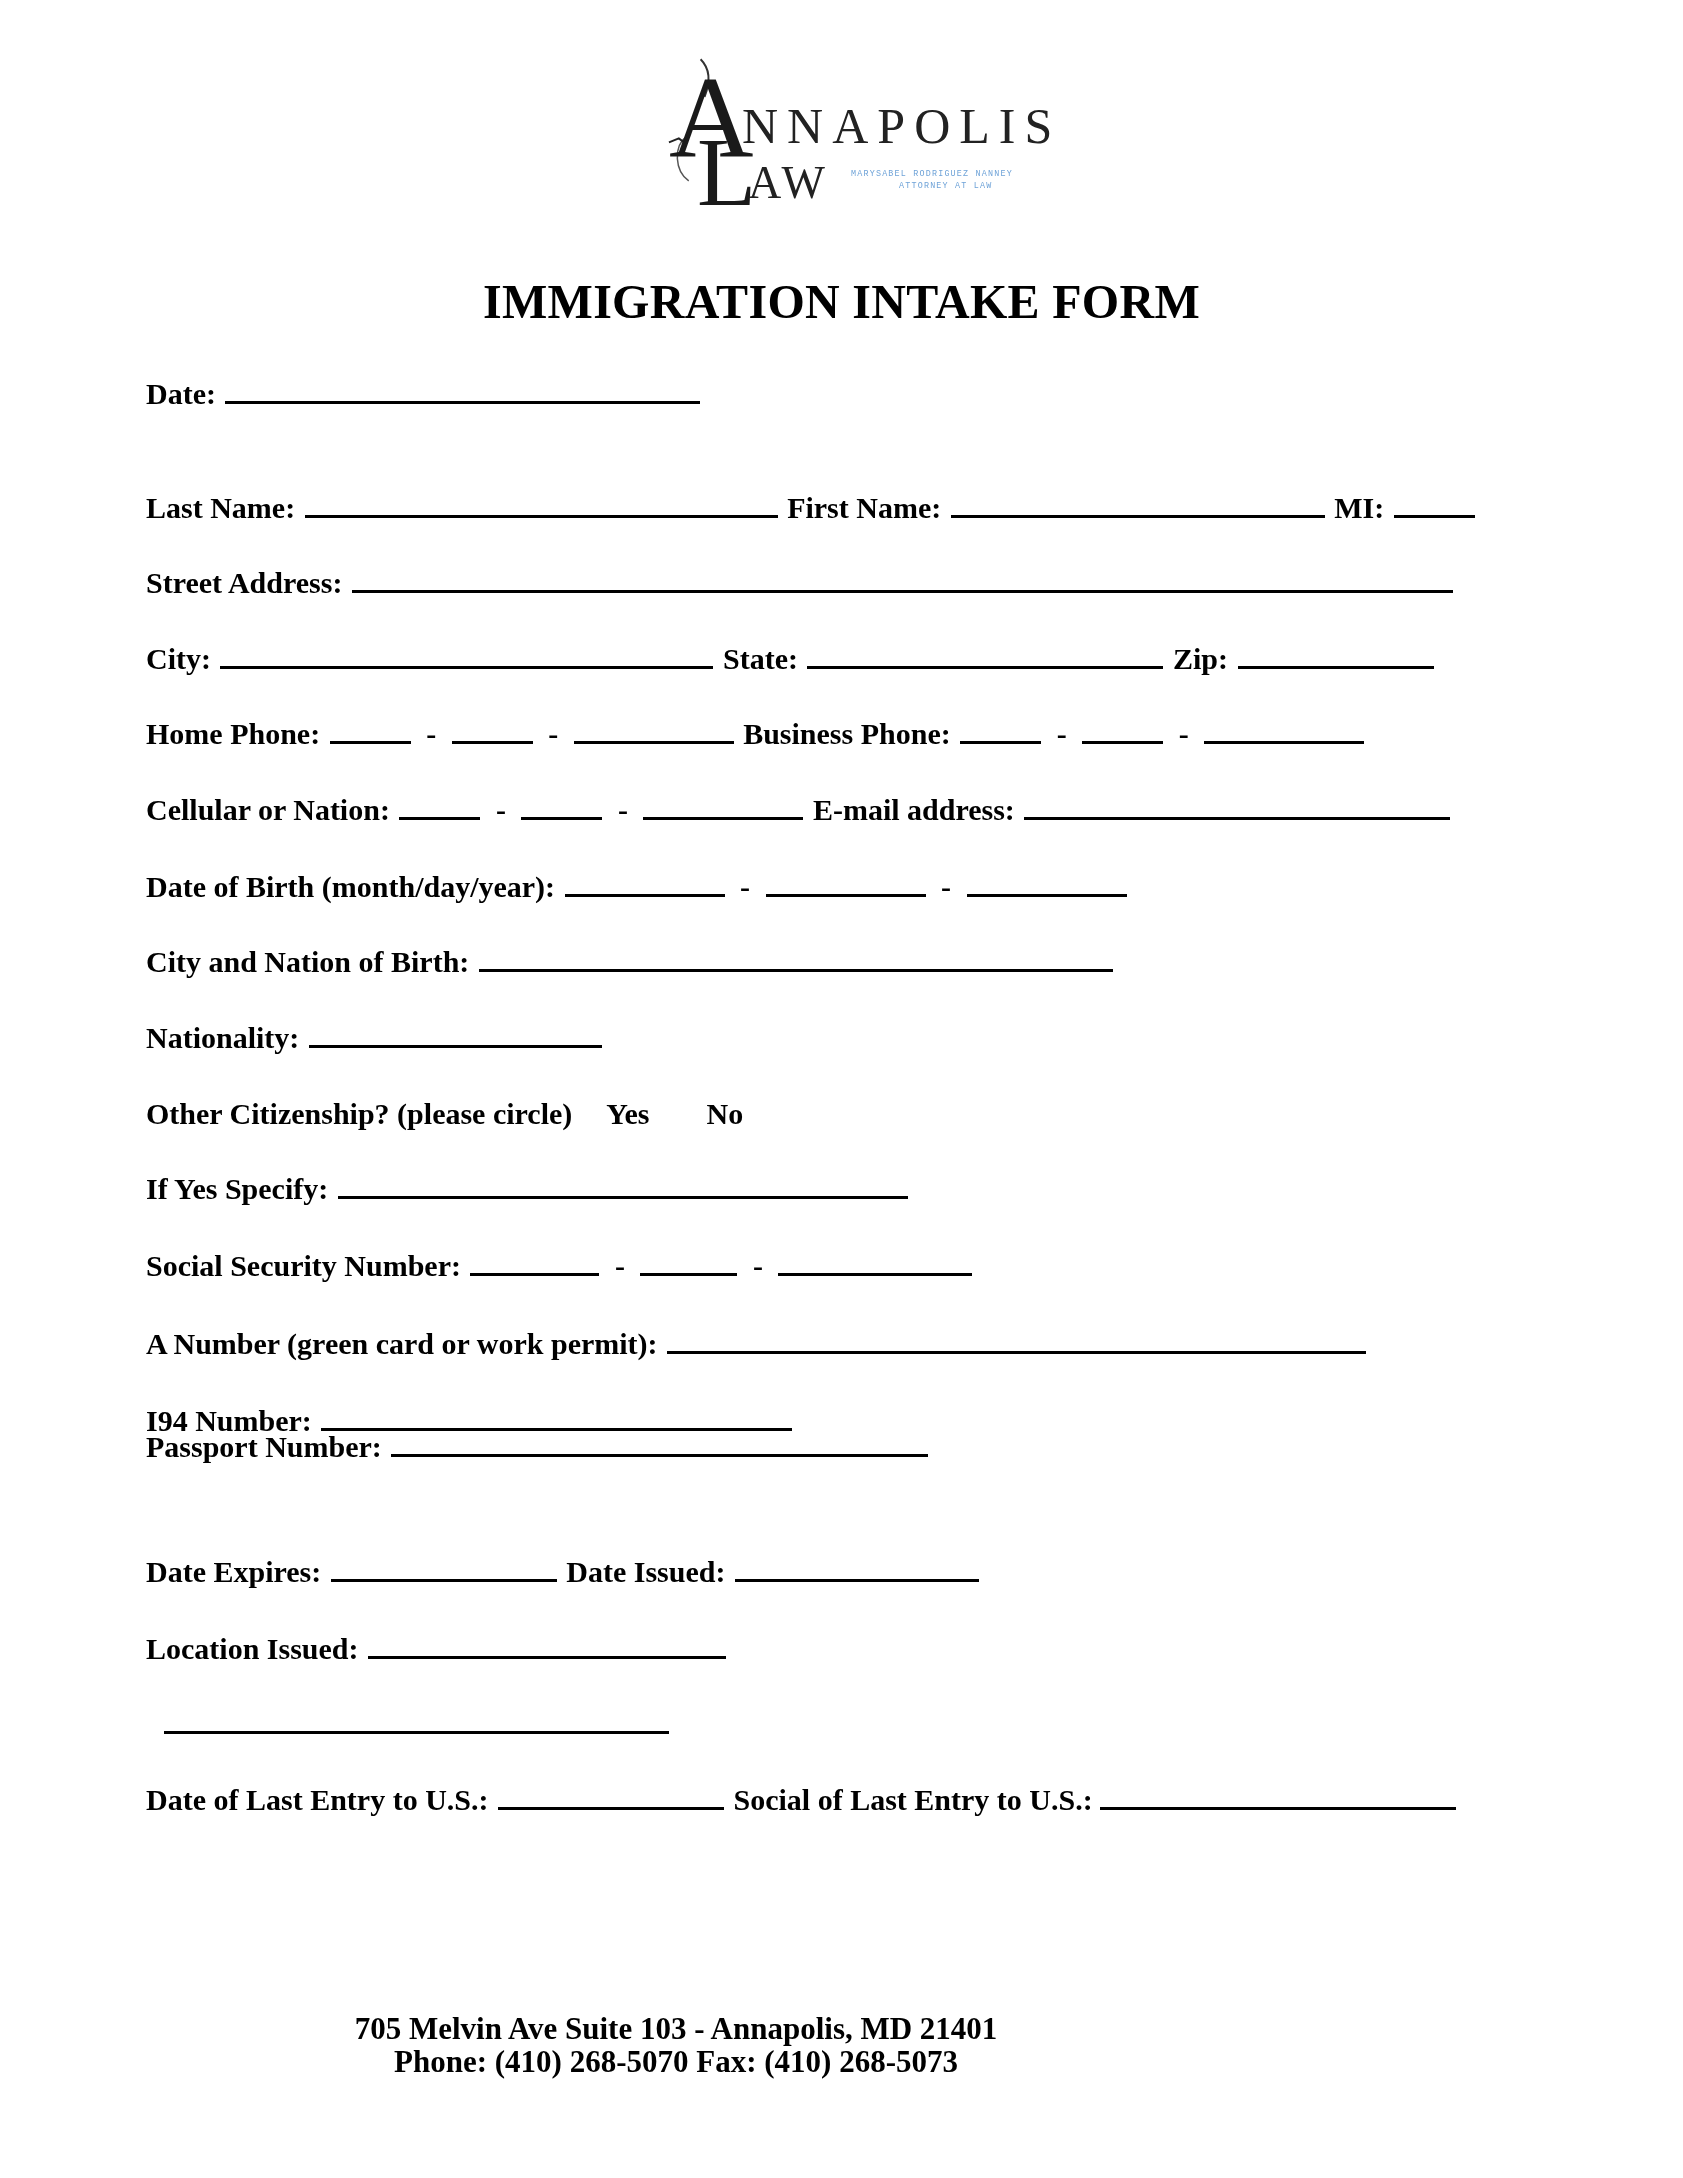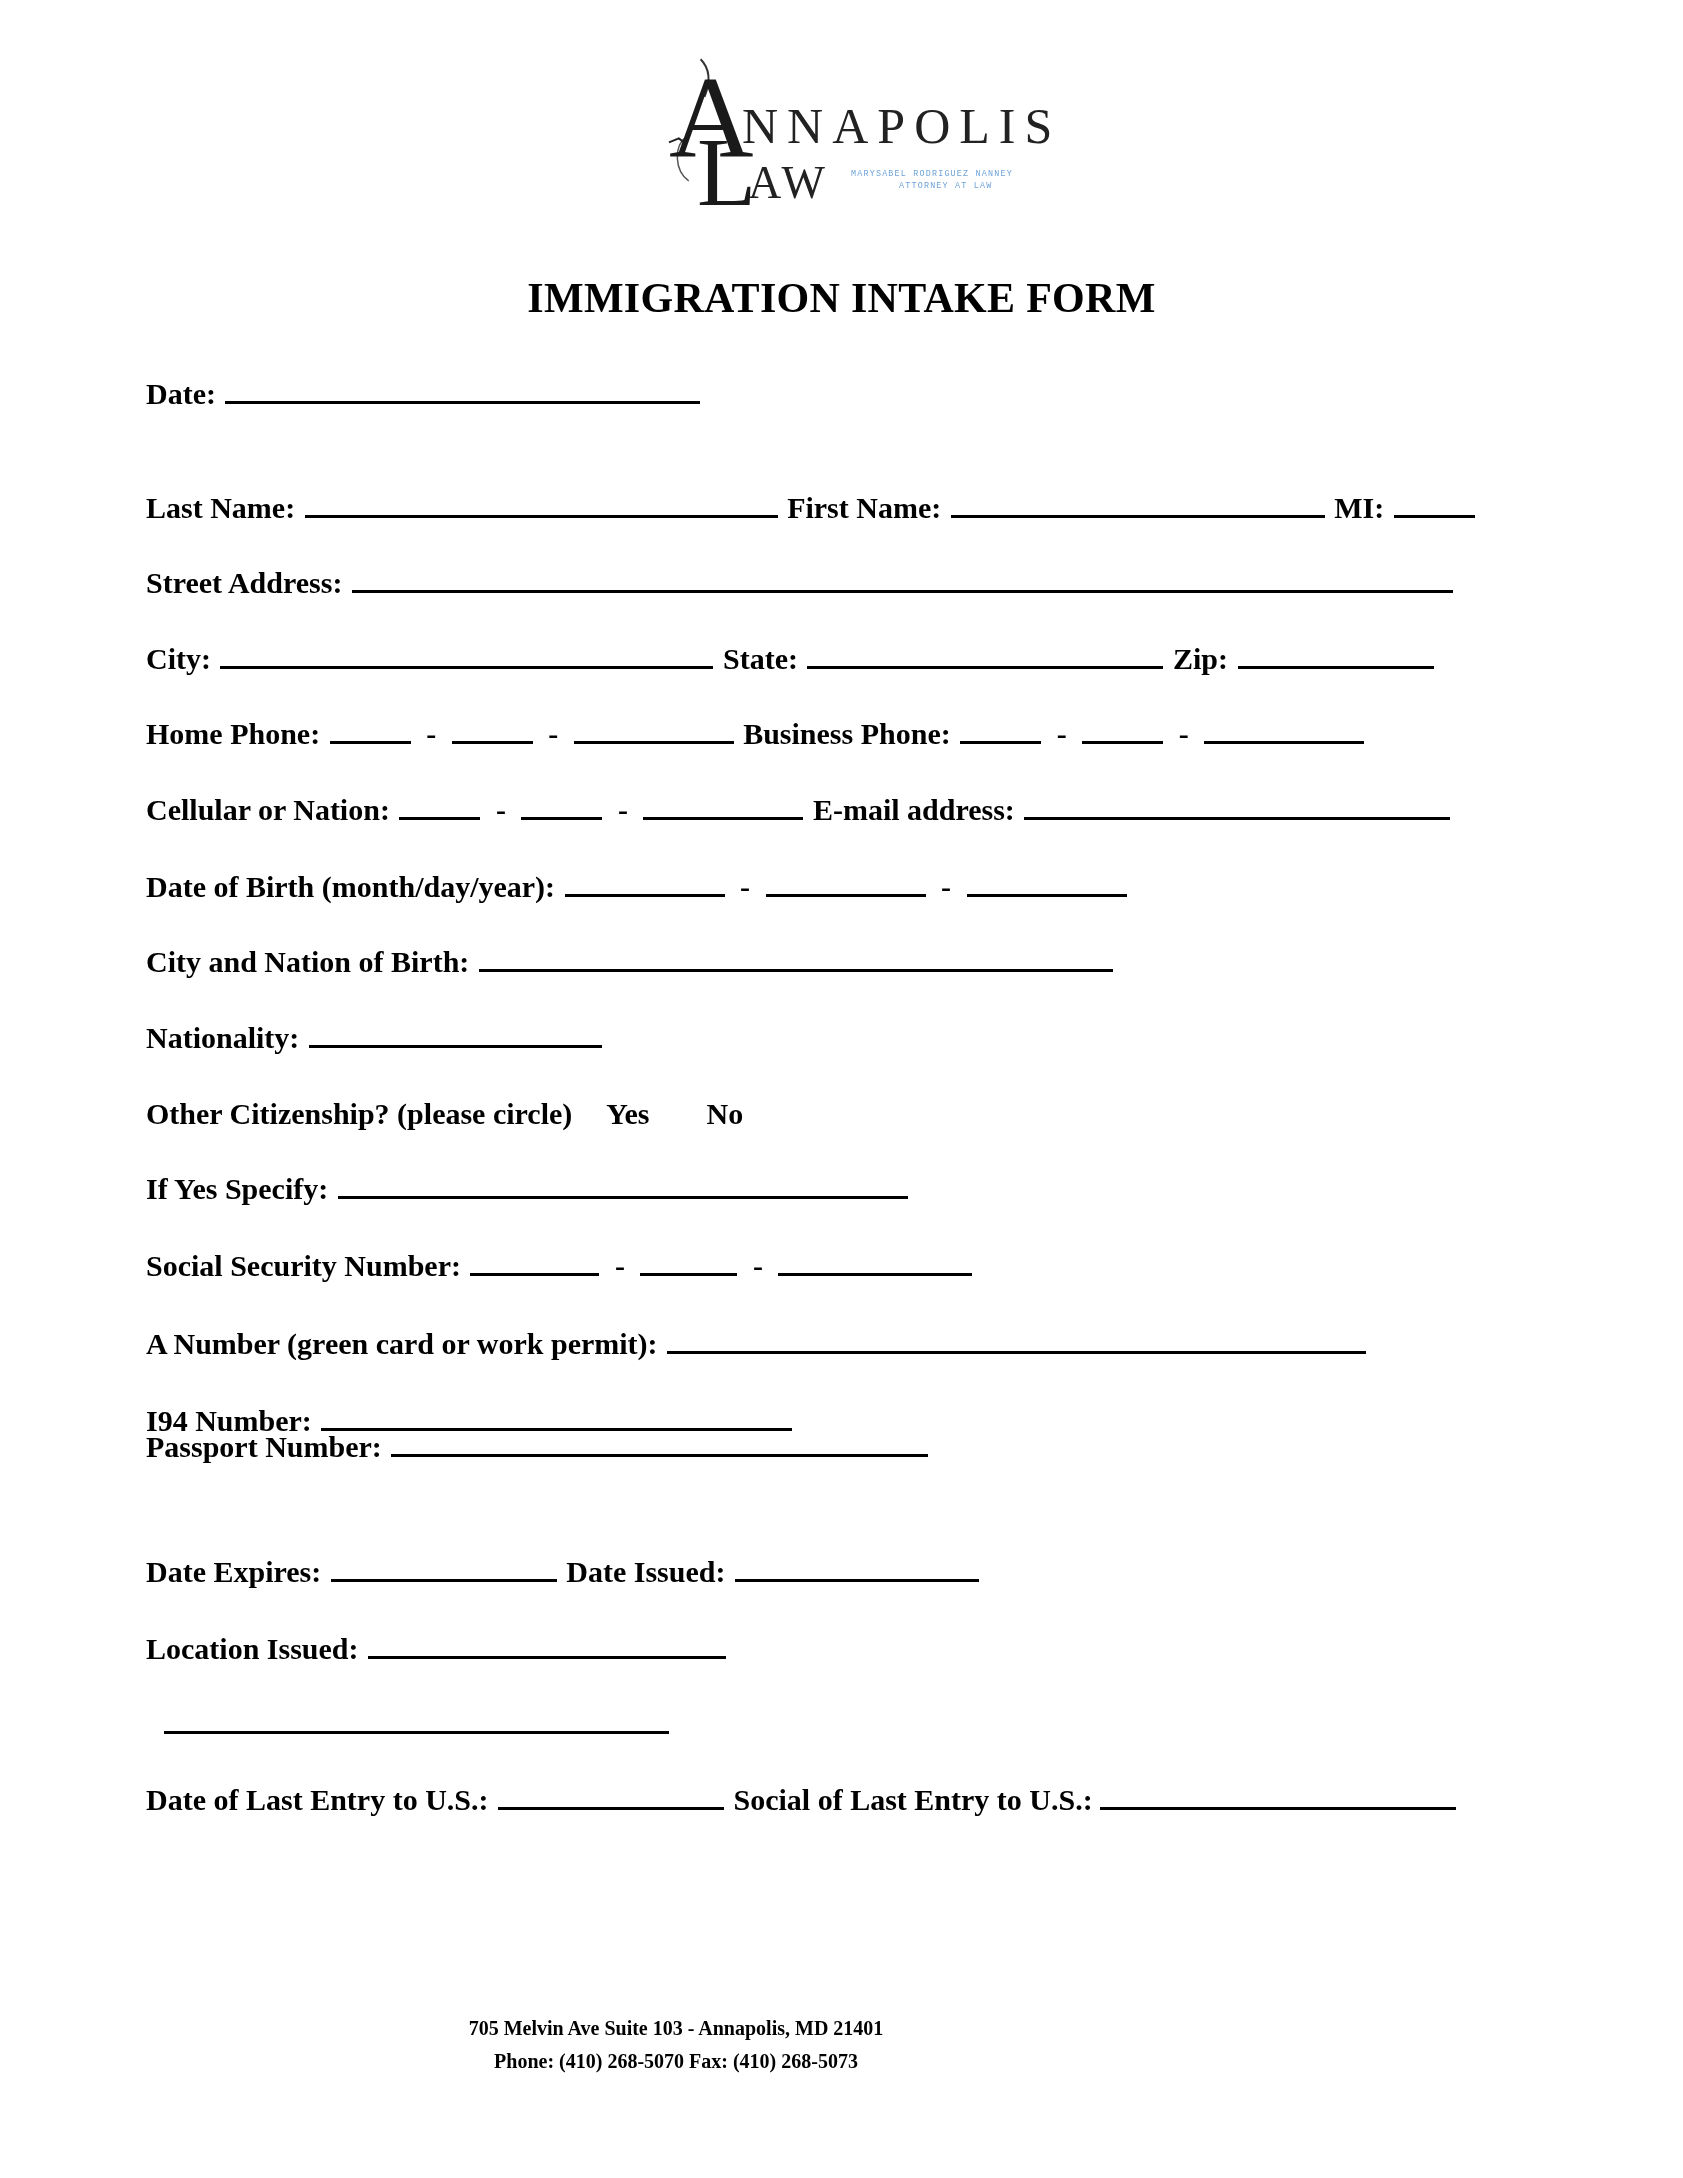--- a/index.html
+++ b/index.html
@@ -29,31 +29,31 @@
     }
     .logo .sub1, .logo .sub2 {
       position: absolute; font-size: 8.4px; letter-spacing: 1.2px; color: #6fa3d8;
       font-family: Liberation Mono, monospace; white-space: nowrap;
     }
     .logo .sub1 { left: 186px; top: 112px; }
     .logo .sub2 { left: 234px; top: 124px; }
 
     .title {
       position: absolute; left: 0; width: 1683px; top: 274px; text-align: center;
-      font-size: 42px; font-weight: bold; letter-spacing: 0.3px;
+      font-size: 48px; font-weight: bold; letter-spacing: 0.3px;
     }
     .row {
       position: absolute; left: 146px; font-size: 30px; font-weight: bold;
       white-space: nowrap; line-height: 36px;
     }
     .blank { display: inline-block; border-bottom: 3px solid #000; height: 24px; vertical-align: baseline; margin: 0 2px; }
     .sep { display: inline-block; margin: 0 6px; }
     .footer {
       position: absolute; left: 0; width: 1352px; text-align: center;
-      font-size: 20px; font-weight: bold; line-height: 33px; top: 2012px;
+      font-size: 31px; font-weight: bold; line-height: 33px; top: 2012px;
     }
   </style>
 </head>
 <body>
 
 <div class="logo">
   <svg class="flourish" viewBox="0 0 90 150">
     <path d="M36 2 C48 14 44 30 40 40" stroke="#333" stroke-width="2" fill="none"></path>
     <path d="M22 80 C8 90 10 115 24 125" stroke="#555" stroke-width="1.5" fill="none"></path>
     <path d="M4 86 L14 82 L22 88" stroke="#222" stroke-width="2" fill="none"></path>

